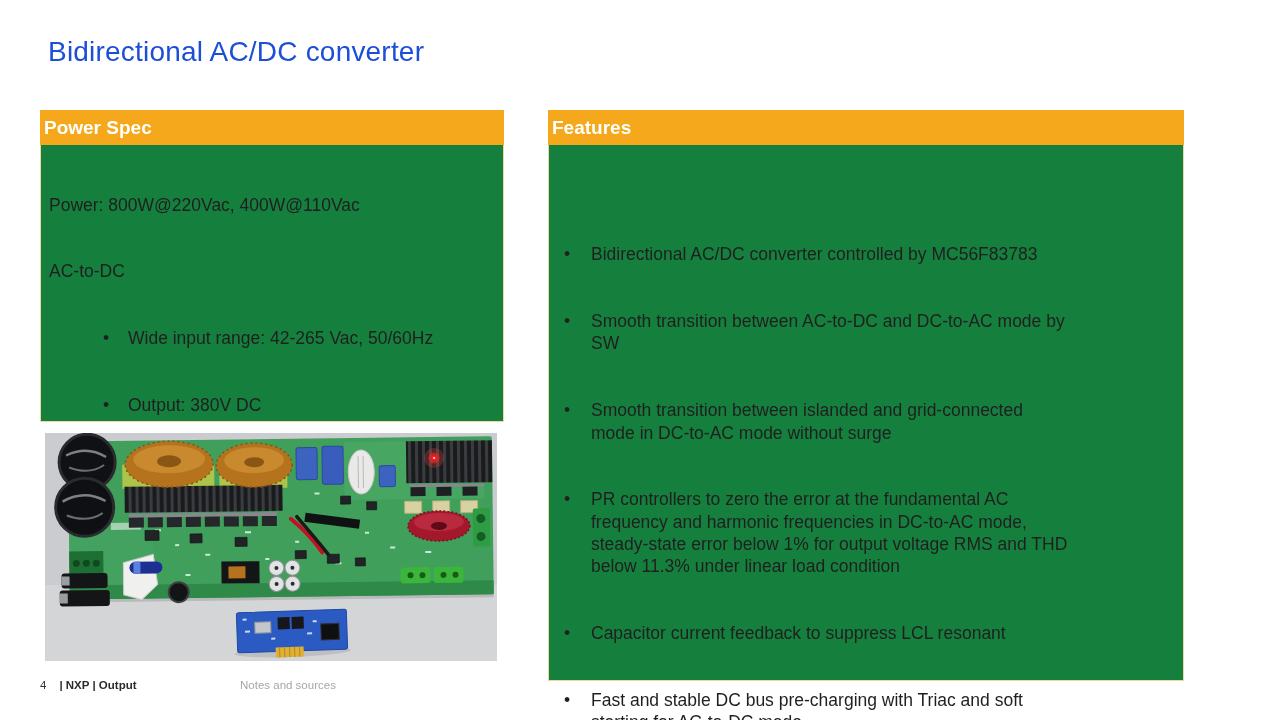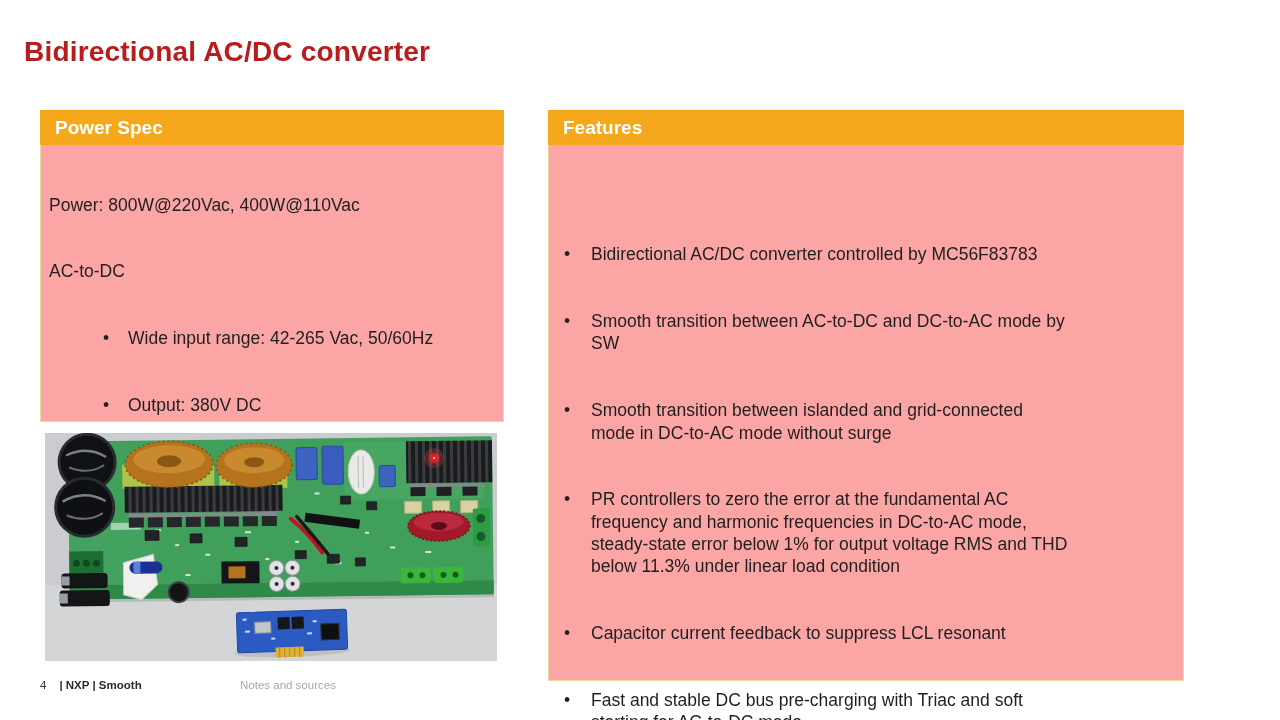--- a/index.html
+++ b/index.html
@@ -1,25 +1,25 @@
 <!DOCTYPE html>
 <html><head>
 <meta charset="utf-8">
 <style>
   * { margin:0; padding:0; box-sizing:border-box; }
   html,body { width:1280px; height:720px; background:#ffffff; overflow:hidden;
               font-family:"Liberation Sans", sans-serif; color:#1f1f1f; position:relative; }
 
-  .slide-title { position:absolute; left:24px; top:36px; font-size:28px; font-weight:700;
-                 color:#b91c1c; letter-spacing:.2px; }
+  .slide-title { position:absolute; left:48px; top:36px; font-size:28px; font-weight:400;
+                 color:#1d4ed8; letter-spacing:.2px; }
 
   .panel { position:absolute; top:110px; }
   .panel-header { height:35px; background:#F5A81B; color:#ffffff; font-weight:700;
-                  font-size:19px; line-height:35px; padding-left:15px; }
-  .panel-body { background:#fca5a5; border:1px solid #EBD9A0; border-top:none;
+                  font-size:19px; line-height:35px; padding-left:4px; }
+  .panel-body { background:#15803d; border:1px solid #EBD9A0; border-top:none;
                 font-size:17.5px; line-height:22.3px; white-space:pre-wrap; }
 
   #power-spec { left:40px; width:464px; }
   #power-spec .panel-body { height:277px; padding:4px 8px 0 8px; }
   .spec-line { }
   .spec-bullet { position:relative; padding-left:79px; }
   .spec-bullet::before { content:"\2022"; position:absolute; left:54px; top:0; }
 
   #features { left:548px; width:636px; }
   #features .panel-body { height:536px; padding:9px 6px 0 0; }
@@ -255,15 +255,15 @@
       <rect x="226" y="204" width="4" height="2"></rect>
           <rect x="262" y="200" width="5" height="2"></rect>
       <rect x="268" y="188" width="4" height="2"></rect>
     </g>
   </g>
 </svg>
 </div>
 
 <div class="footer">
   <span class="page-num">4</span>
-  <span class="brand">| NXP | Smooth</span>
+  <span class="brand">| NXP | Output</span>
 </div>
 <div class="notes">Notes and sources</div>
 
 </body></html>

